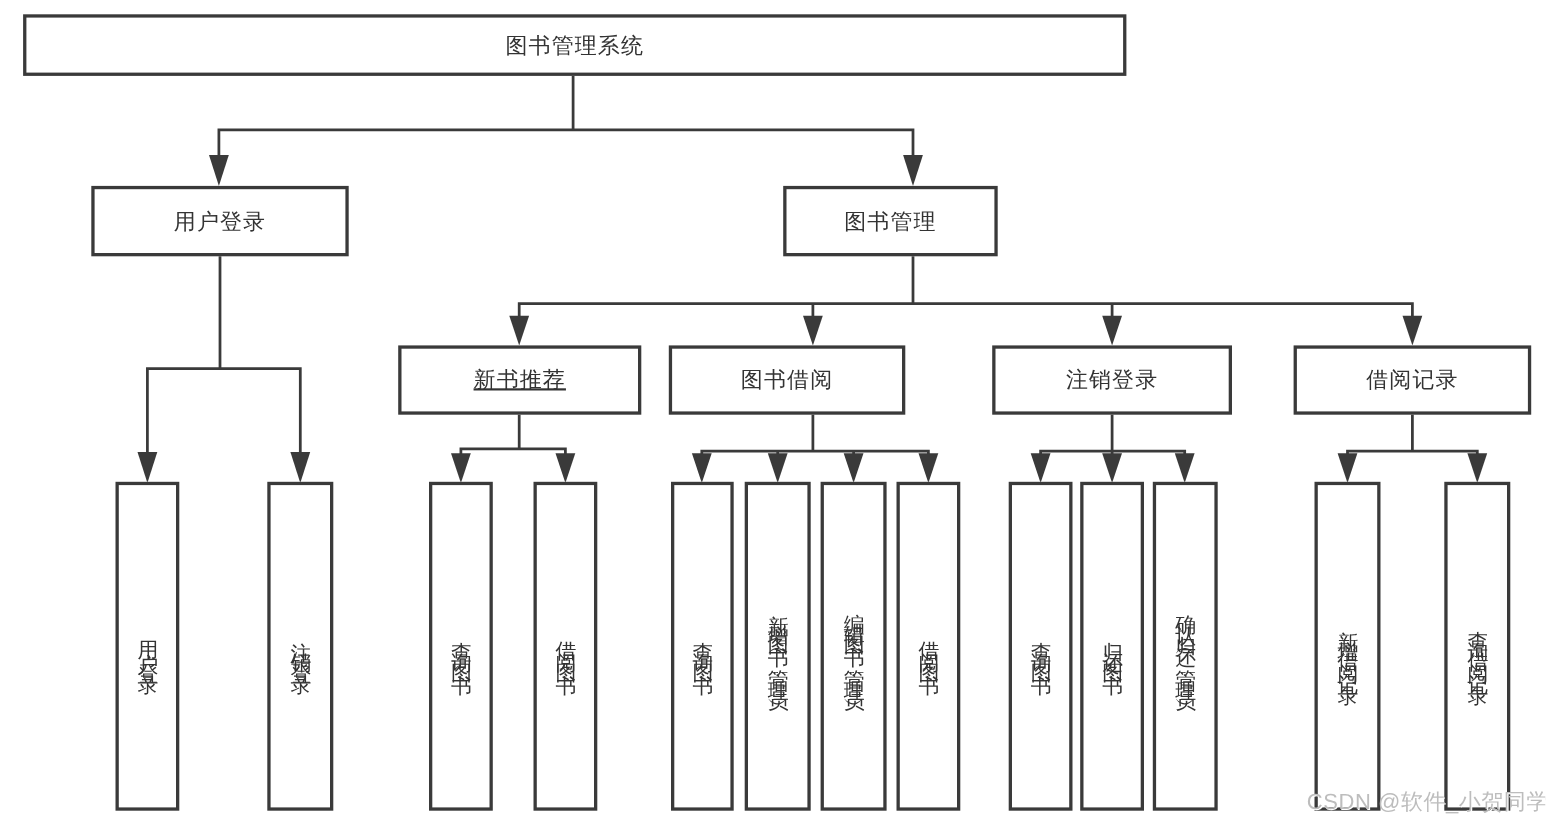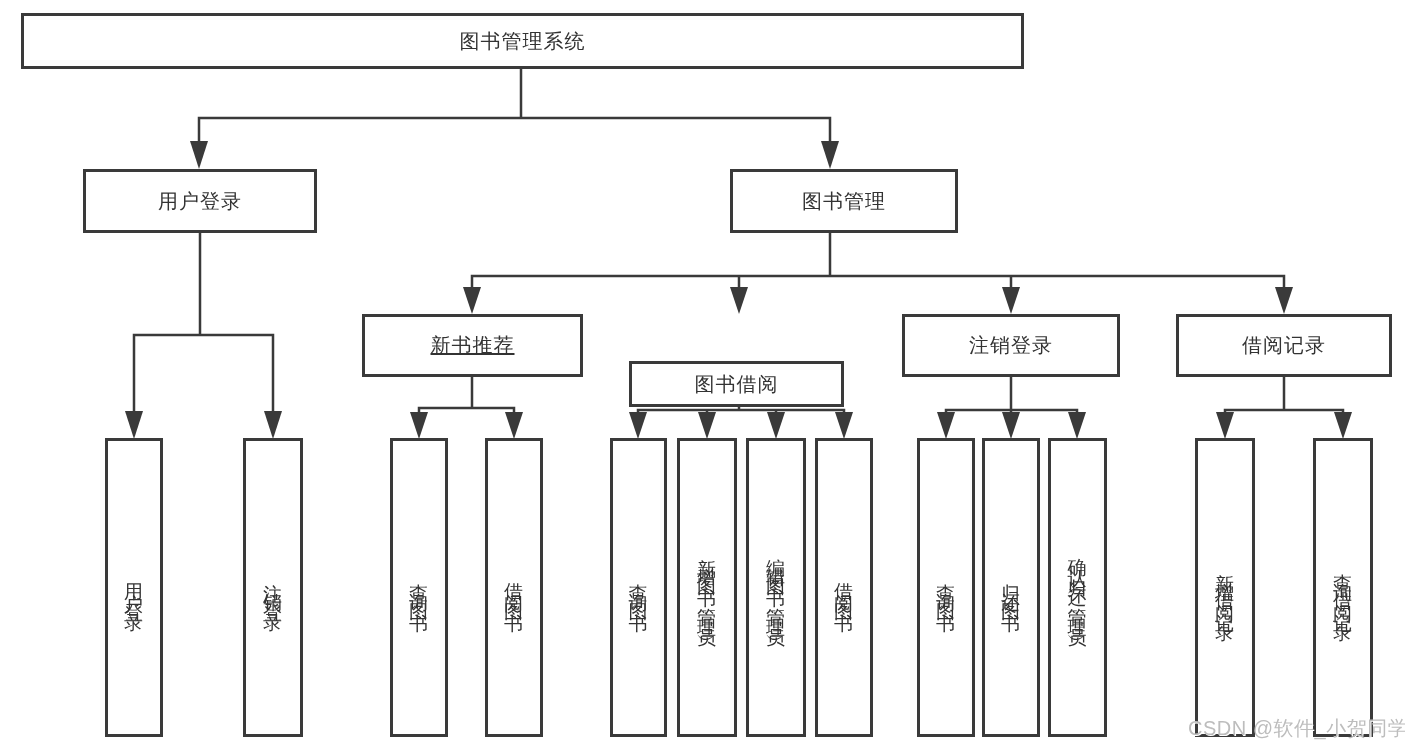--- a/index.html
+++ b/index.html
@@ -109,28 +109,28 @@
     </g>
   </svg>
 
   <div class="node" style="left:21px; top:13px; width:1003px; height:56px;">
     <span class="lbl">图书管理系统</span>
   </div>
 
   <div class="node" style="left:83px; top:169px; width:234px; height:64px;">
     <span class="lbl">用户登录</span>
   </div>
-  <div class="node" style="left:730px; top:169px; width:228px; height:64px;">
+  <div class="node" style="left:712px; top:169px; width:195px; height:64px;">
     <span class="lbl">图书管理</span>
   </div>
 
   <div class="node" style="left:362px; top:314px; width:221px; height:63px;text-decoration:underline;">
     <span class="lbl">新书推荐</span>
   </div>
-  <div class="node" style="left:629px; top:314px; width:215px; height:46px;margin-top:47px;">
+  <div class="node" style="left:608px; top:314px; width:215px; height:63px;">
     <span class="lbl">图书借阅</span>
   </div>
   <div class="node" style="left:902px; top:314px; width:218px; height:63px;">
     <span class="lbl">注销登录</span>
   </div>
   <div class="node" style="left:1176px; top:314px; width:216px; height:63px;">
     <span class="lbl">借阅记录</span>
   </div>
 
   <div class="node leaf" style="left:105px; top:438px; width:58px; height:299px;">

